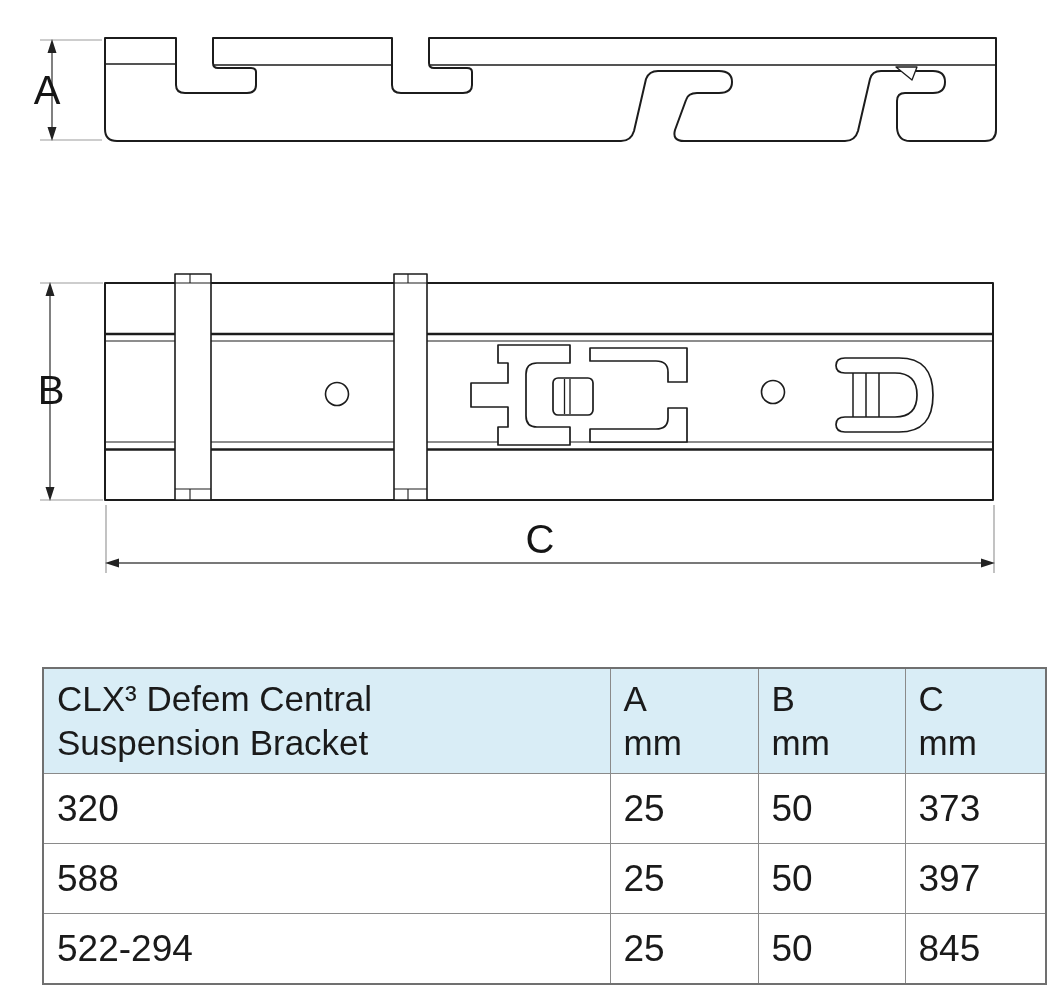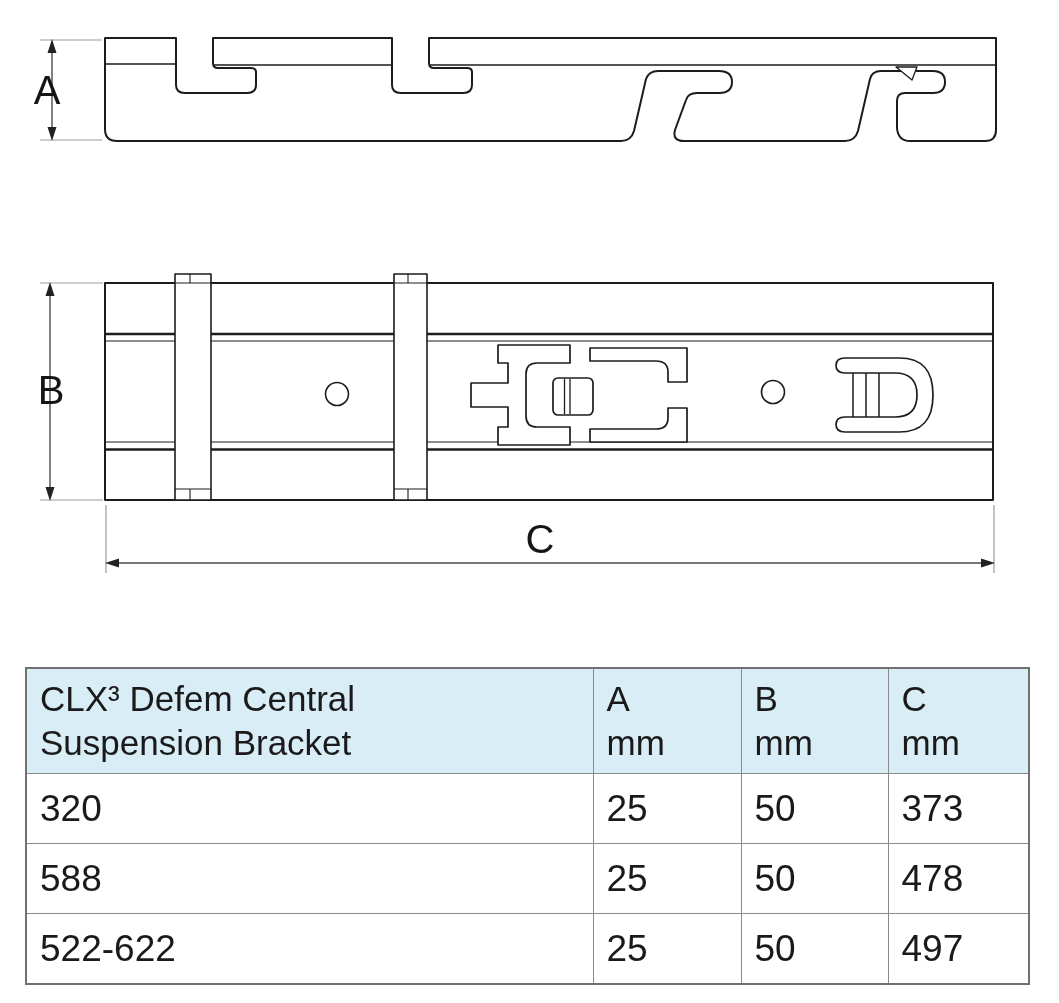--- a/index.html
+++ b/index.html
@@ -2,21 +2,21 @@
 <html><head>
 <meta charset="utf-8">
 <style>
   html,body{margin:0;padding:0;background:#ffffff;}
   body{width:1059px;height:1003px;position:relative;font-family:"Liberation Sans",sans-serif;color:#1a1a1a;}
   #stage{position:absolute;left:0;top:0;width:1059px;height:1003px;background:#fff;overflow:hidden;}
   svg{position:absolute;left:0;top:0;}
   svg text{font-family:"Liberation Sans",sans-serif;fill:#151515;}
   .dimlabel{font-size:40px;}
   
-  table.spec{position:absolute;left:25px;top:667px;width:1003px;border-collapse:collapse;table-layout:fixed;background:#fff;}
+  table.spec{position:absolute;left:42px;top:667px;width:1003px;border-collapse:collapse;table-layout:fixed;background:#fff;}
   table.spec col.c1{width:567px;} table.spec col.c2{width:148px;}
   table.spec col.c3{width:147px;} table.spec col.c4{width:141px;}
   table.spec th,table.spec td{border:1px solid #8a8a8a;text-align:left;vertical-align:middle;padding:0 0 0 13px;font-weight:400;}
   table.spec{border:2px solid #707070;}
   table.spec thead th{background:#d9edf6;height:104px;font-size:35px;line-height:44px;}
   table.spec tbody td{height:69px;font-size:37px;margin-left:36px;}
   .hdr2{display:block;}
 </style>
 </head>
 <body>
@@ -133,24 +133,24 @@
     <tr>
       <td>320</td>
       <td>25</td>
       <td>50</td>
       <td>373</td>
     </tr>
     <tr>
       <td>588</td>
       <td>25</td>
       <td>50</td>
-      <td>478</td>
+      <td>397</td>
     </tr>
     <tr>
-      <td>522-622</td>
+      <td>522-294</td>
       <td>25</td>
       <td>50</td>
-      <td>497</td>
+      <td>845</td>
     </tr>
   </tbody>
 </table>
 
 </div>
 
 </body></html>

